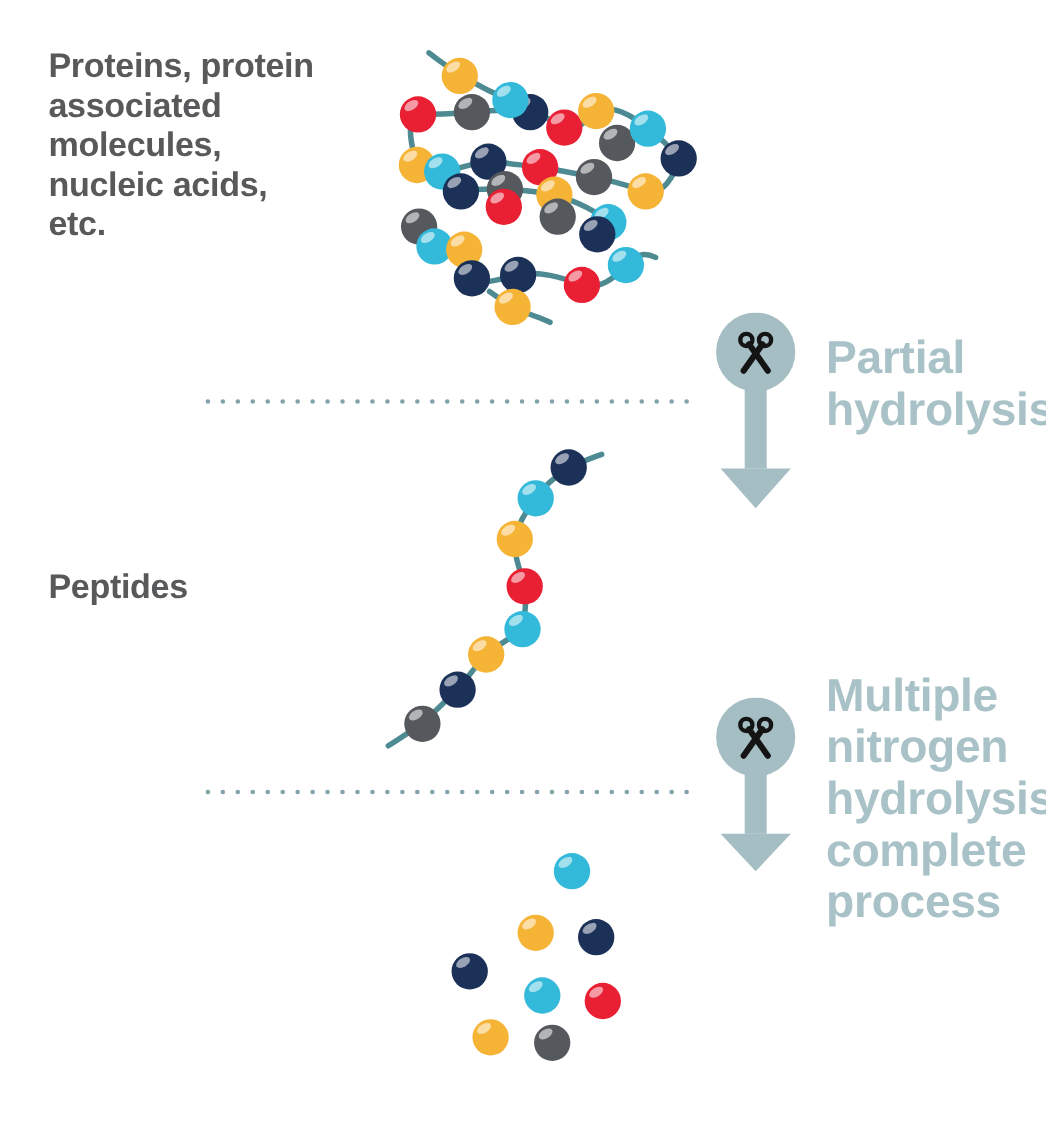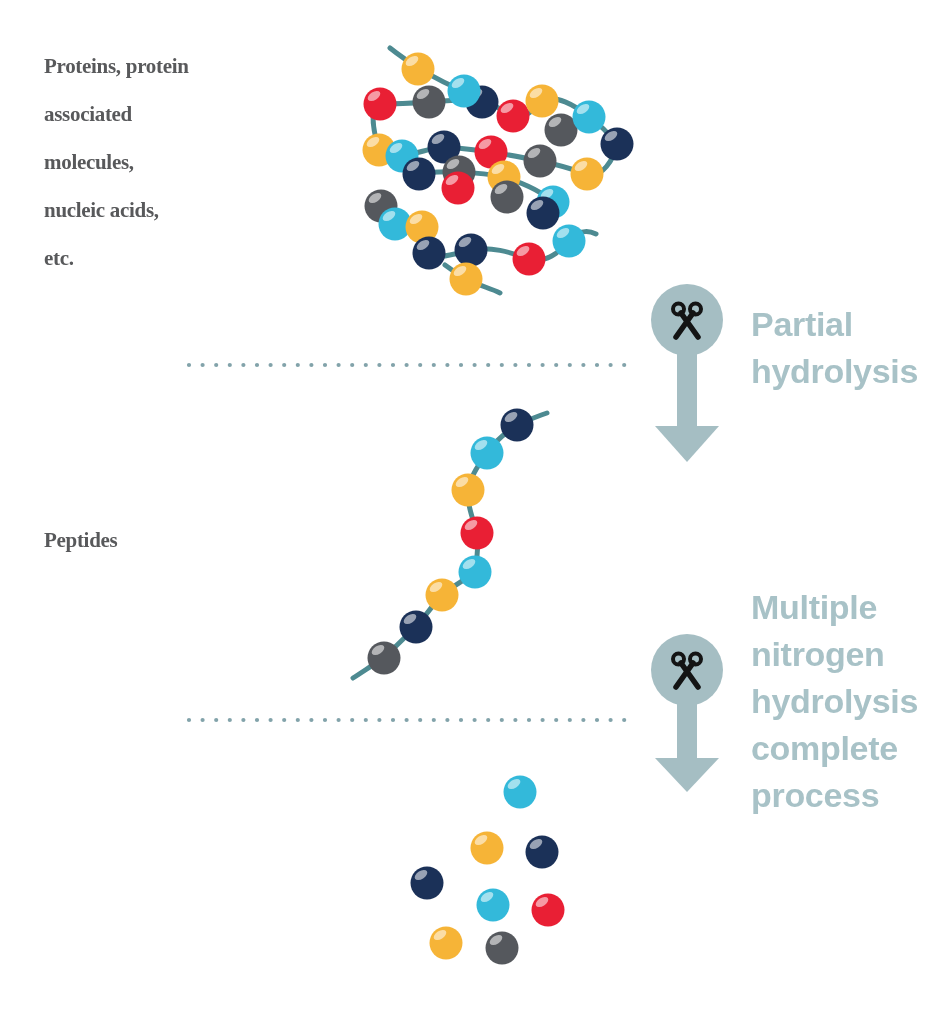--- a/index.html
+++ b/index.html
@@ -6,25 +6,25 @@
     --yellow:#F6B437; --red:#E91F34; --cyan:#33B9DA; --navy:#1B3158; --gray:#55585D;
     --chain:#4D8A91; --arrow:#A5BEC3; --text_dark:#58595B; --text_muted:#A8C2C7;
     --dots:#82A3AA; --scissors:#141414;
   }
   *{box-sizing:border-box}
   html,body{margin:0;padding:0;background:#fff}
   body{font-family:"Liberation Sans",sans-serif}
   .canvas{position:relative;width:951px;height:1024px;background:#fff;overflow:hidden}
   .abs{position:absolute}
   .stage-label{
-    font-weight:700;font-size:21px;line-height:48px;color:var(--text_dark);
-    white-space:pre-line;letter-spacing:-0.3px;font-family:Liberation Serif, serif;
+    font-weight:700;font-size:31px;line-height:36px;color:var(--text_dark);
+    white-space:pre-line;letter-spacing:-0.3px;
   }
   .process-label{
-    font-weight:700;font-size:34px;line-height:47px;color:var(--text_muted);
+    font-weight:700;font-size:42px;line-height:47px;color:var(--text_muted);
     white-space:pre-line;letter-spacing:-0.3px;
   }
   .arrow-svg{color:var(--arrow);display:block}
   .sep-svg{color:var(--dots);display:block}
   .ill-svg{display:block;overflow:visible}
 </style>
 </head>
 <body>
 
 <div class="canvas">
@@ -153,21 +153,21 @@
     <rect x="30" y="36" width="20" height="88" fill="currentColor"></rect>
     <polygon points="8,124 72,124 40,158" fill="currentColor"></polygon>
     <g stroke="var(--scissors)">
       <circle cx="31.5" cy="25" r="5.5" fill="none" stroke-width="4"></circle>
       <circle cx="48.5" cy="25" r="5.5" fill="none" stroke-width="4"></circle>
       <path d="M 34,29 L 51,53" stroke-width="5.5" stroke-linecap="round"></path>
       <path d="M 46,29 L 29,53" stroke-width="5.5" stroke-linecap="round"></path>
     </g>
   </svg>
 
-  <div class="abs process-label" style="left:751px;top:584px;width:200px">Multiple
+  <div class="abs process-label" style="left:751px;top:608px;width:200px">Multiple
 nitrogen
 hydrolysis
 complete
 process</div>
 
   <svg class="abs sep-svg" style="left:186px;top:715px" width="452" height="10" viewBox="0 0 452 10">
     <line x1="3" y1="5" x2="449" y2="5" stroke="currentColor" stroke-width="4.2" stroke-linecap="round" stroke-dasharray="0 13.6"></line>
   </svg>
 
 

